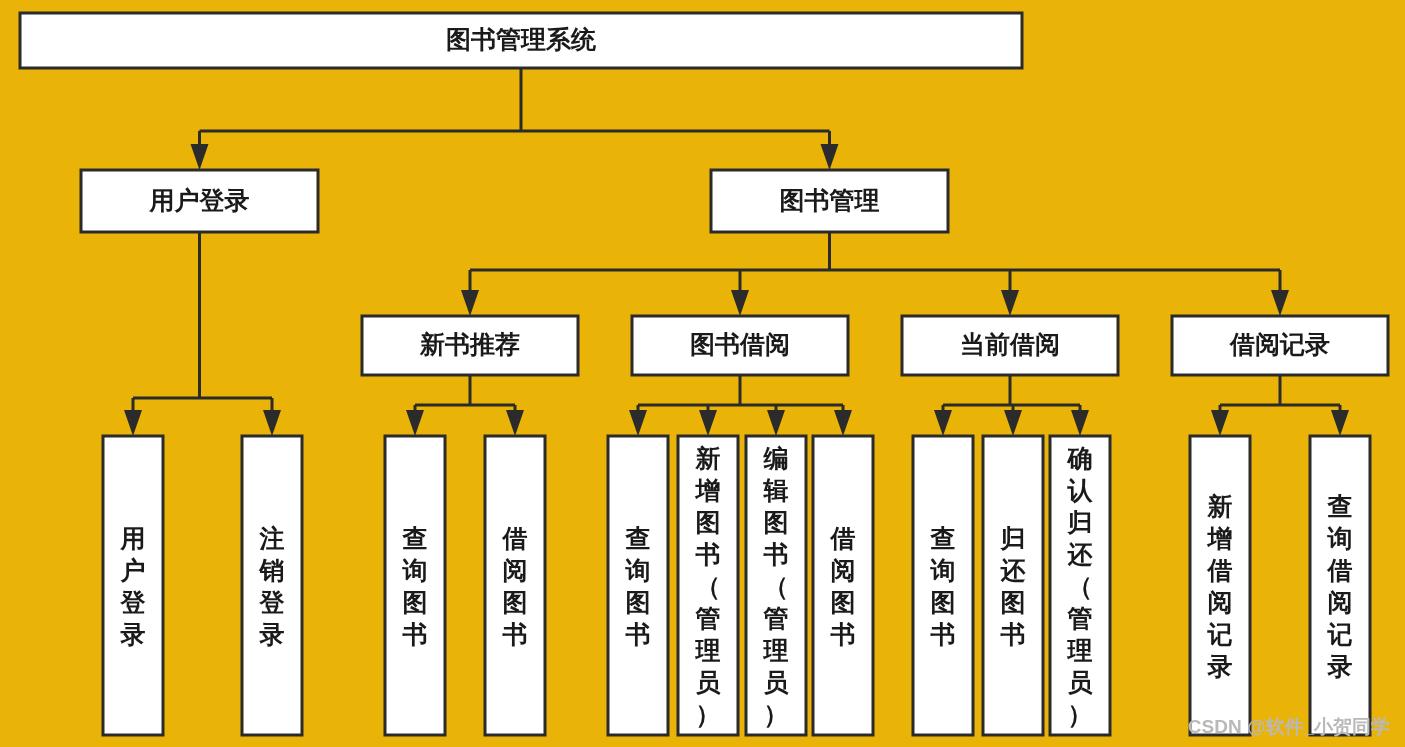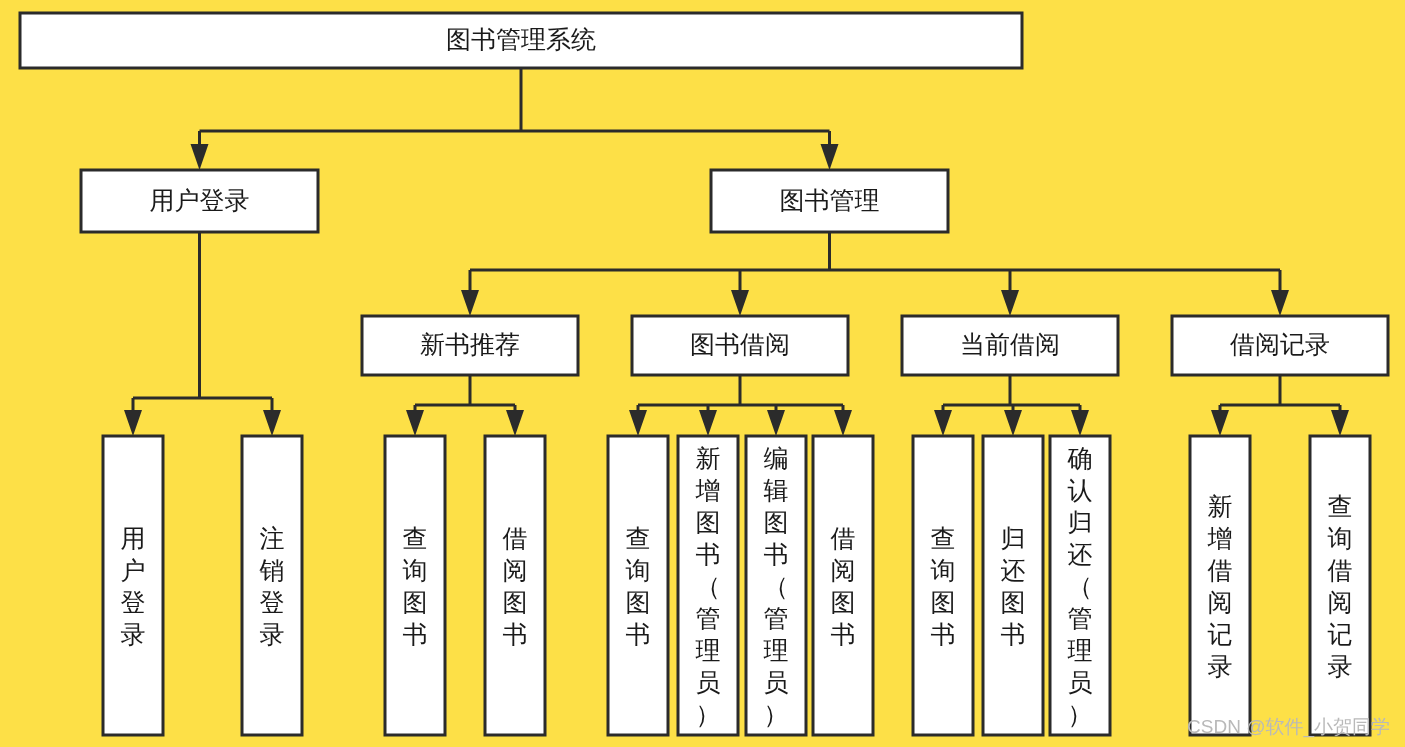--- a/index.html
+++ b/index.html
@@ -11,21 +11,22 @@
   body {
     font-family: "Liberation Sans", "DejaVu Sans", sans-serif;
     width: 1405px;
     height: 747px;
     overflow: hidden;
   }
   #diagram-root {
     position: relative;
     width: 1405px;
     height: 747px;
-    background: #fde047;
+    background: #eab308;
+    font-weight: bold;
   }
   svg.diagram-canvas {
     position: absolute;
     top: 0;
     left: 0;
     width: 1405px;
     height: 747px;
     display: block;
   }
   .node-rect {

